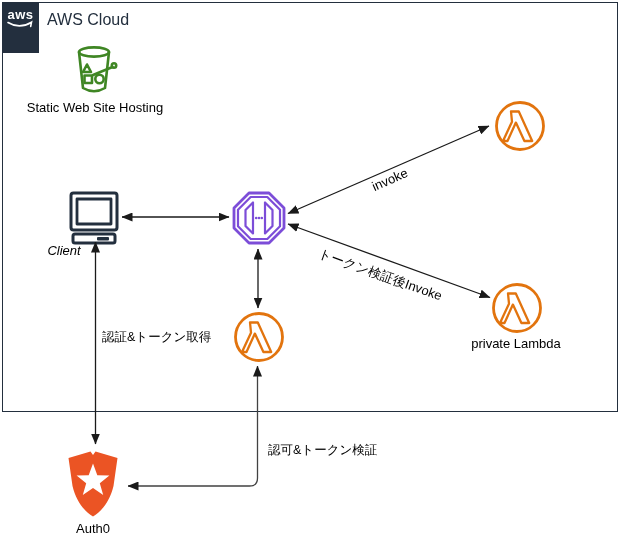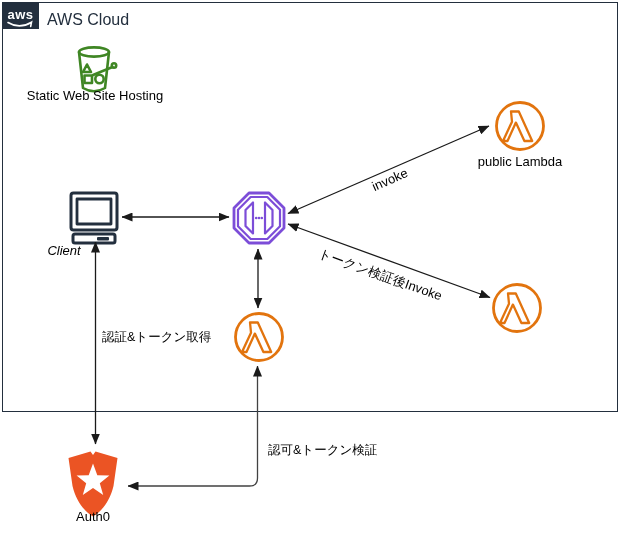--- a/index.html
+++ b/index.html
@@ -6,21 +6,21 @@
   .canvas{
     position:relative;width:623px;height:543px;background:#ffffff;
     font-family:"Liberation Sans","DejaVu Sans",sans-serif;
     overflow:hidden;color:#000;
   }
   .aws-box{
     position:absolute;left:2px;top:2px;width:616px;height:410px;
     border:1.5px solid #232F3E;box-sizing:border-box;background:transparent;
   }
   .aws-logo{
-    position:absolute;left:2px;top:2px;width:37px;height:27px;
+    position:absolute;left:2px;top:2px;width:37px;height:51px;
     background:#232F3E;display:flex;align-items:flex-start;justify-content:center;
   }
   .aws-logo-text{
     color:#fff;font-size:13px;font-weight:bold;letter-spacing:0.5px;
     line-height:1;margin-top:6px;
   }
   .aws-logo-swoosh{position:absolute;left:4px;top:18px;}
   .group-label{
     position:absolute;left:47px;top:11px;font-size:16px;color:#232F3E;white-space:nowrap;
   }
@@ -49,21 +49,21 @@
     <g stroke="#3F8624" stroke-width="2.6" fill="none" stroke-linecap="round" stroke-linejoin="round">
       <ellipse cx="22" cy="7" rx="15" ry="4.6"></ellipse>
       <path d="M7 7 L11 43 Q22 49.5 33 43 L37 7"></path>
       <path d="M15 19.5 L19 27 L11 27 Z"></path>
       <rect x="12.5" y="30.5" width="7.5" height="7.5"></rect>
       <circle cx="27.5" cy="34" r="4.2"></circle>
       <path d="M21 30 L40.5 22"></path>
       <circle cx="42" cy="20.5" r="2.2"></circle>
     </g>
   </svg>
-  <div class="node-label" style="left:10px;top:88px;width:170px;">Static Web Site Hosting</div>
+  <div class="node-label" style="left:10px;top:100px;width:170px;">Static Web Site Hosting</div>
 
   <svg class="icon" style="left:67px;top:190px;" width="54" height="56" viewBox="0 0 54 56">
     <g stroke="#232F3E" fill="#ffffff" stroke-linejoin="round">
       <rect x="4" y="3" width="46" height="37" rx="2.5" stroke-width="3"></rect>
       <rect x="10" y="9" width="34" height="25" stroke-width="2.8"></rect>
       <rect x="6" y="44" width="42" height="9" rx="2" stroke-width="3"></rect>
       <rect x="30" y="47" width="12" height="3.4" rx="1" fill="#232F3E" stroke="none"></rect>
     </g>
   </svg>
   <div class="node-label" style="left:38px;top:243px;width:52px;font-style:italic;">Client</div>
@@ -77,37 +77,37 @@
       <circle cx="25.2" cy="28" r="1.3" fill="#7C4DD8" stroke="none"></circle>
       <circle cx="28" cy="28" r="1.3" fill="#7C4DD8" stroke="none"></circle>
       <circle cx="30.8" cy="28" r="1.3" fill="#7C4DD8" stroke="none"></circle>
     </g>
   </svg>
 
   <svg class="icon" style="left:494px;top:100px;" width="52" height="52" viewBox="0 0 52 52">
     <circle cx="26" cy="26" r="23.5" stroke="#E2740E" stroke-width="2.8" fill="#ffffff"></circle>
     <path d="M17 11.5 L24.8 11.5 L38.2 41 L30.4 41 L21.9 22.6 L13.5 41 L9 41 L18 21.7 Z" stroke="#E2740E" stroke-width="2.3" fill="#ffffff" stroke-linejoin="round"></path>
   </svg>
-  <div class="node-label" style="left:466px;top:154px;width:108px;">public Lambda</div>
 
   <svg class="icon" style="left:491px;top:282px;" width="52" height="52" viewBox="0 0 52 52">
     <circle cx="26" cy="26" r="23.5" stroke="#E2740E" stroke-width="2.8" fill="#ffffff"></circle>
     <path d="M17 11.5 L24.8 11.5 L38.2 41 L30.4 41 L21.9 22.6 L13.5 41 L9 41 L18 21.7 Z" stroke="#E2740E" stroke-width="2.3" fill="#ffffff" stroke-linejoin="round"></path>
   </svg>
+  <div class="node-label" style="left:462px;top:336px;width:108px;">private Lambda</div>
 
   <svg class="icon" style="left:233px;top:311px;" width="52" height="52" viewBox="0 0 52 52">
     <circle cx="26" cy="26" r="23.5" stroke="#E2740E" stroke-width="2.8" fill="#ffffff"></circle>
     <path d="M17 11.5 L24.8 11.5 L38.2 41 L30.4 41 L21.9 22.6 L13.5 41 L9 41 L18 21.7 Z" stroke="#E2740E" stroke-width="2.3" fill="#ffffff" stroke-linejoin="round"></path>
   </svg>
 
   <svg class="icon" style="left:63px;top:447px;" width="60" height="72" viewBox="0 0 60 72">
     <path d="M5.5 11 L27.5 4.5 L30 8 L32.5 4.5 L54.5 11 L50.5 39 C47 53.5 39.8 63.3 30 69.5 C20.2 63.3 13 53.5 9.5 39 Z" fill="#EB5424"></path>
     <polygon points="30,16.5 34.3,28.2 46.4,28.6 36.8,36.2 40.2,48 30,41 19.8,48 23.2,36.2 13.6,28.6 25.7,28.2" fill="#ffffff"></polygon>
   </svg>
-  <div class="node-label" style="left:65px;top:509px;width:56px;">Auth0</div>
+  <div class="node-label" style="left:65px;top:521px;width:56px;">Auth0</div>
 
   <svg class="overlay" width="623" height="543" viewBox="0 0 623 543">
     <defs>
       <marker id="ae" viewBox="0 0 11 9" markerWidth="11" markerHeight="9" refX="10.5" refY="4.5" orient="auto" markerUnits="userSpaceOnUse">
         <path d="M0 0 L11 4.5 L0 9 Z" fill="#1a1a1a"></path>
       </marker>
       <marker id="as" viewBox="0 0 11 9" markerWidth="11" markerHeight="9" refX="10.5" refY="4.5" orient="auto-start-reverse" markerUnits="userSpaceOnUse">
         <path d="M0 0 L11 4.5 L0 9 Z" fill="#1a1a1a"></path>
       </marker>
     </defs>

